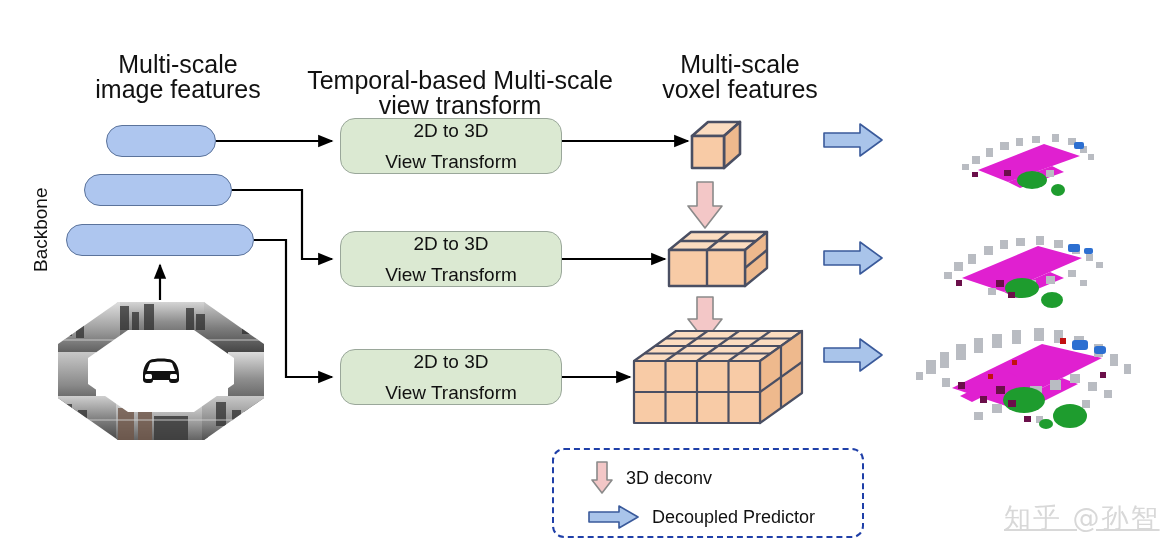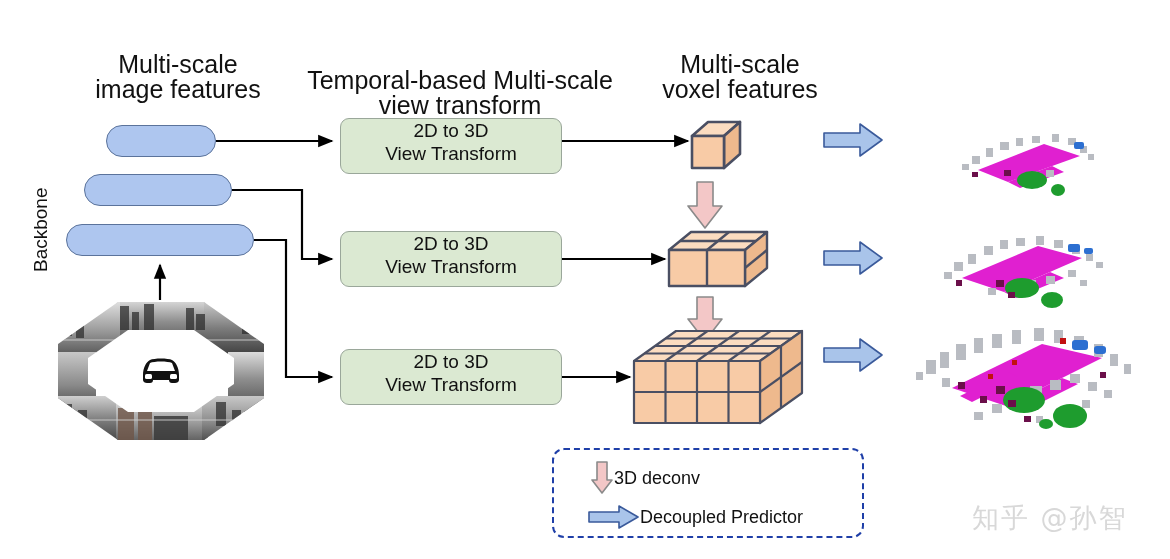--- a/index.html
+++ b/index.html
@@ -9,34 +9,34 @@
   .hdr{position:absolute;text-align:center;font-size:25px;line-height:25px;color:#111;white-space:pre-line;}
 
   .backbone-label{
     position:absolute;font-size:19px;color:#111;
     transform-origin:left top;transform:rotate(-90deg);
     white-space:nowrap;
   }
 
   .pill{position:absolute;background:#aec6ef;border:1.4px solid #5b739b;border-radius:999px;box-sizing:border-box;}
 
-  .vtbox{position:absolute;background:#dbe9d2;border:1.4px solid #9aa79a;border-radius:9px;
-         box-sizing:border-box;display:flex;flex-direction:column;align-items:center;justify-content:flex-start;
+  .vtbox{position:absolute;background:#dbe9d2;border:1.4px solid #9aa79a;border-radius:15px;
+         box-sizing:border-box;display:flex;flex-direction:column;align-items:center;justify-content:space-between;
          font-size:19px;line-height:23px;color:#111;}
 
   .svg-layer{position:absolute;left:0;top:0;width:1170px;height:559px;pointer-events:none;}
 
   .camrig{position:absolute;}
   .camrig .ring{position:absolute;inset:0;}
   .car{position:absolute;left:50%;top:50%;transform:translate(-50%,-50%);}
 
   .occ{position:absolute;}
 
   .legend{position:absolute;border:2.2px dashed #1f3fa8;border-radius:12px;box-sizing:border-box;background:#fff;}
-  .legend-row{position:absolute;display:flex;align-items:center;font-size:18px;color:#111;}
+  .legend-row{position:absolute;display:flex;align-items:center;gap:12px;font-size:18px;color:#111;}
 
   .imglabel{position:absolute;font-size:20px;color:#111;white-space:nowrap;}
   .imglabel i{font-family:"Liberation Serif", serif;font-style:italic;}
   .imglabel sub{font-size:0.68em;font-family:"Liberation Serif", serif;font-style:italic;}
 
   .watermark{position:absolute;font-size:27px;color:#d8d8d8;letter-spacing:2px;white-space:nowrap;
              font-family:"DejaVu Sans", sans-serif;}
 </style>
 </head>
 <body>
@@ -367,15 +367,15 @@
     <span>3D deconv</span>
   </div>
 
   <div class="legend-row" style="left:588px;top:504px;">
     <svg width="52" height="26" viewBox="0 0 52 26">
       <path d="M1,8 h30 v-6 l19,11 l-19,11 v-6 h-30 z" fill="#a9c4ea" stroke="#3a5a9b" stroke-width="1.6" stroke-linejoin="round"></path>
     </svg>
     <span>Decoupled Predictor</span>
   </div>
 
-  <div class="watermark" style="left:972px;top:500px;">知乎 @孙智</div>
+  <div class="watermark" style="left:1004px;top:500px;text-decoration:underline;">知乎 @孙智</div>
 
 </div>
 
 </body></html>

